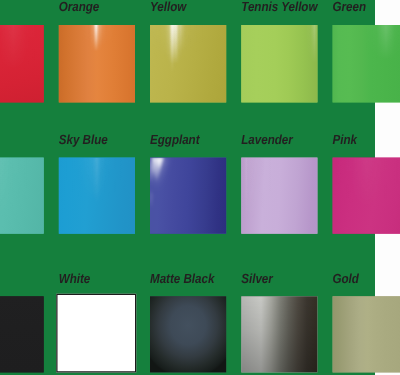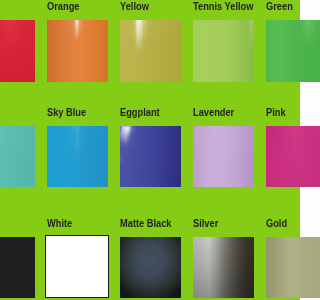--- a/index.html
+++ b/index.html
@@ -1,19 +1,19 @@
 <!DOCTYPE html>
 <html><head>
 <meta charset="utf-8">
 <title>Colour swatch chart</title>
 <style>
   html,body{margin:0;padding:0;}
   body{width:300px;height:300px;background:#fdfdfd;overflow:hidden;
        font-family:"Liberation Sans",sans-serif;}
-  .sheet{position:absolute;left:0;top:0;width:300px;height:300px;background:#84cc16;}
+  .sheet{position:absolute;left:0;top:0;width:300px;height:300px;background:#15803d;font-style:italic;}
   .label{position:absolute;font-size:10.6px;font-weight:bold;color:#231f20;
          white-space:nowrap;display:inline-block;transform:scaleX(0.875);
          transform-origin:left top;line-height:13px;}
   .sw{position:absolute;width:61px;height:61.5px;overflow:hidden;}
   .sw svg{position:absolute;left:0;top:0;width:100%;height:100%;display:block;}
 </style>
 </head>
 <body>
 
 <div class="sheet" id="sheet">

